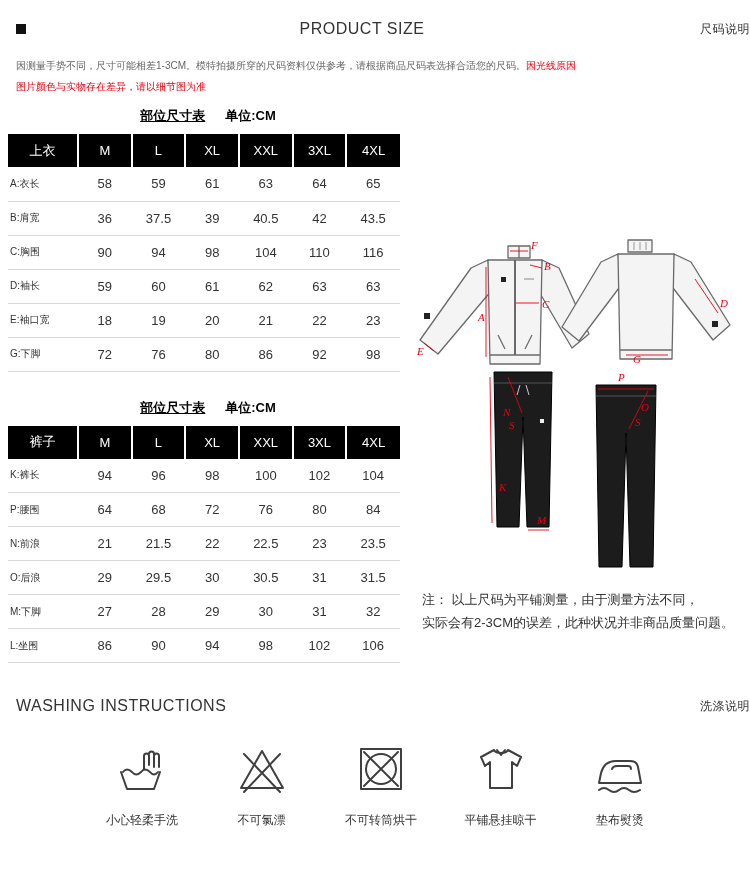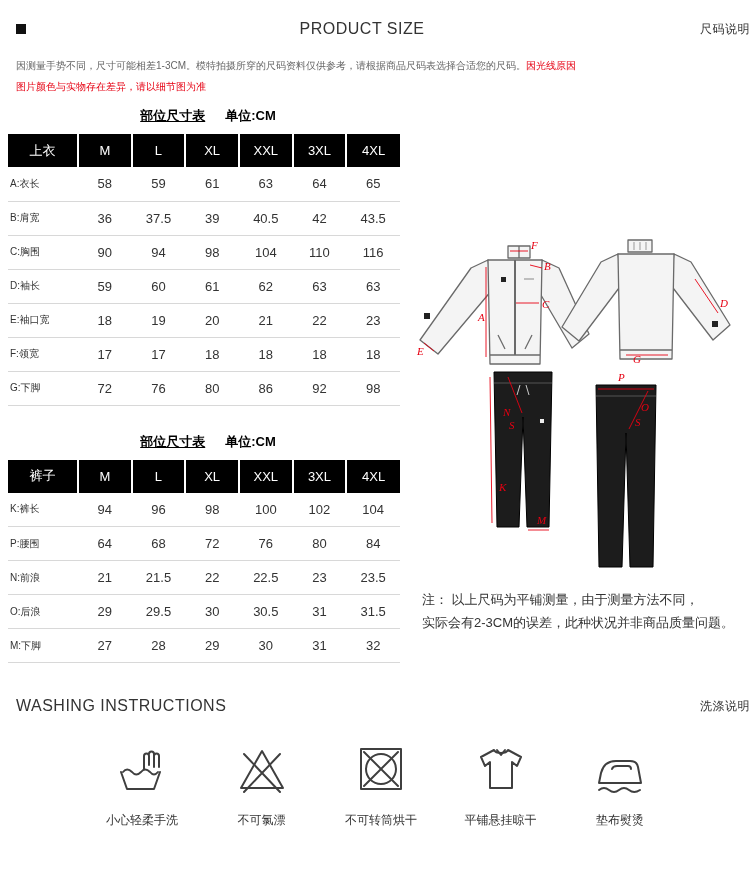--- a/index.html
+++ b/index.html
@@ -143,29 +143,20 @@
             <tr>
               <th>E:袖口宽</th>
               <td>18</td>
               <td>19</td>
               <td>20</td>
               <td>21</td>
               <td>22</td>
               <td>23</td>
             </tr>
             <tr>
-              <th>F:领宽</th>
-              <td>17</td>
-              <td>17</td>
-              <td>18</td>
-              <td>18</td>
-              <td>18</td>
-              <td>18</td>
-            </tr>
-            <tr>
               <th>G:下脚</th>
               <td>72</td>
               <td>76</td>
               <td>80</td>
               <td>86</td>
               <td>92</td>
               <td>98</td>
             </tr>
           </tbody>
       </table>
@@ -232,20 +223,29 @@
               <td>31.5</td>
             </tr>
             <tr>
               <th>M:下脚</th>
               <td>27</td>
               <td>28</td>
               <td>29</td>
               <td>30</td>
               <td>31</td>
               <td>32</td>
+            </tr>
+            <tr>
+              <th>L:坐围</th>
+              <td>86</td>
+              <td>90</td>
+              <td>94</td>
+              <td>98</td>
+              <td>102</td>
+              <td>106</td>
             </tr>
           </tbody>
       </table>
 
     </div>
 
     <div class="right">
       <div class="diagram-wrap">
         <svg viewBox="0 0 330 340" width="330" height="340">
 

